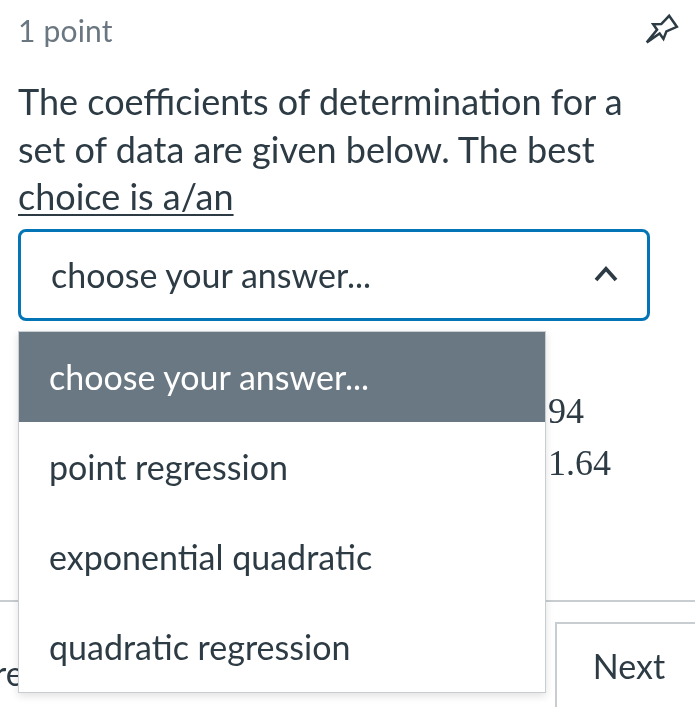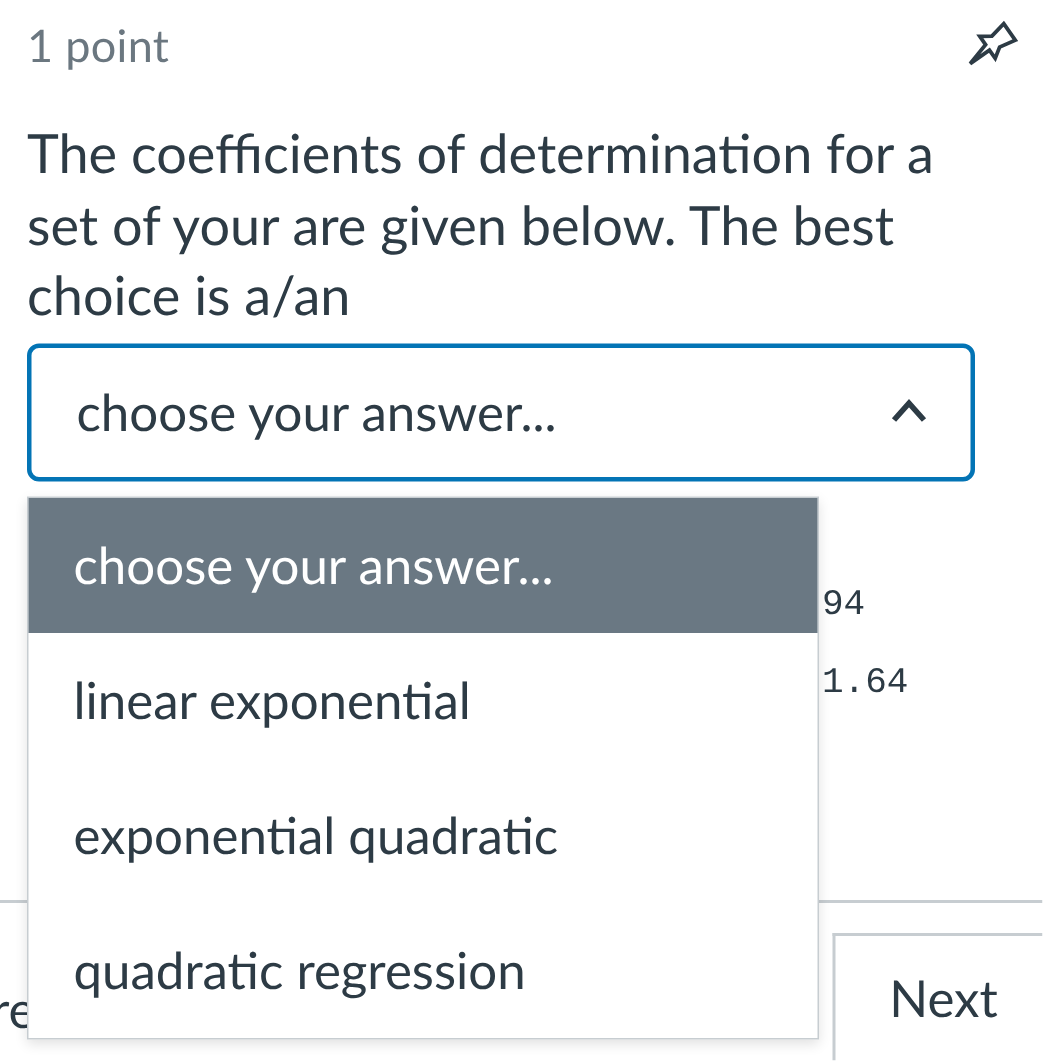--- a/index.html
+++ b/index.html
@@ -35,20 +35,21 @@
     margin-right: -4px;
     margin-top: -2px;
   }
   .question {
     margin-top: 30px;
     color: #2d3b45;
     font-size: 36px;
     line-height: 1.32;
   }
   .question .underline {
+    text-decoration: underline;
     text-decoration-thickness: 2px;
     text-underline-offset: 4px;
   }
   .select-wrap {
     position: relative;
     margin-top: 8px;
     width: 632px;
   }
   .select-button {
     width: 100%;
@@ -91,23 +92,23 @@
     font-size: 34px;
     color: #2d3b45;
     cursor: pointer;
   }
   .option.selected {
     background: #6a7883;
     color: #fff;
   }
   .bg-values {
     position: absolute;
-    font-size: 24px;
+    font-size: 36px;
     color: #2d3b45;
-    font-family: Liberation Mono, monospace;
+    font-family: Liberation Serif, serif;
     z-index: 1;
   }
   .bg-v1 { top: 390px; left: 548px; }
   .bg-v2 { top: 442px; left: 548px; }
   .bg-re {
     position: absolute;
     left: -6px;
     top: 652px;
     font-size: 34px;
     color: #2d3b45;
@@ -147,36 +148,36 @@
 
 <div class="container">
   <div class="top-row">
     <div class="points">1 point</div>
     <svg class="pin-icon" viewBox="0 0 24 24" fill="none" stroke="currentColor" stroke-width="1.6">
       <path d="M15 3 L21 9 L15 13 L14 18 L11 15 L4 22 L9 13 L6 10 L11 9 Z" transform="rotate(10 12 12)"></path>
     </svg>
   </div>
 
   <div class="question">
-    <span>The coefficients of determination for a set of your are given below. The best </span><span class="underline">choice is a/an</span>
+    <span>The coefficients of determination for a set of data are given below. The best </span><span class="underline">choice is a/an</span>
   </div>
 
   <div class="bg-values bg-v1">94</div>
   <div class="bg-values bg-v2">1.64</div>
 
   <div class="select-wrap">
     <div class="select-button">
       <span class="select-label">choose your answer...</span>
       <svg class="chevron" viewBox="0 0 24 24">
         <polyline points="4,16 12,7 20,16"></polyline>
       </svg>
     </div>
     <div class="dropdown">
       <div class="option selected">choose your answer...</div>
-      <div class="option">linear exponential</div>
+      <div class="option">point regression</div>
       <div class="option">exponential quadratic</div>
       <div class="option">quadratic regression</div>
     </div>
   </div>
 
   <div class="divider"></div>
   <div class="bg-re">re</div>
   <div class="next-btn">Next</div>
 </div>
 

